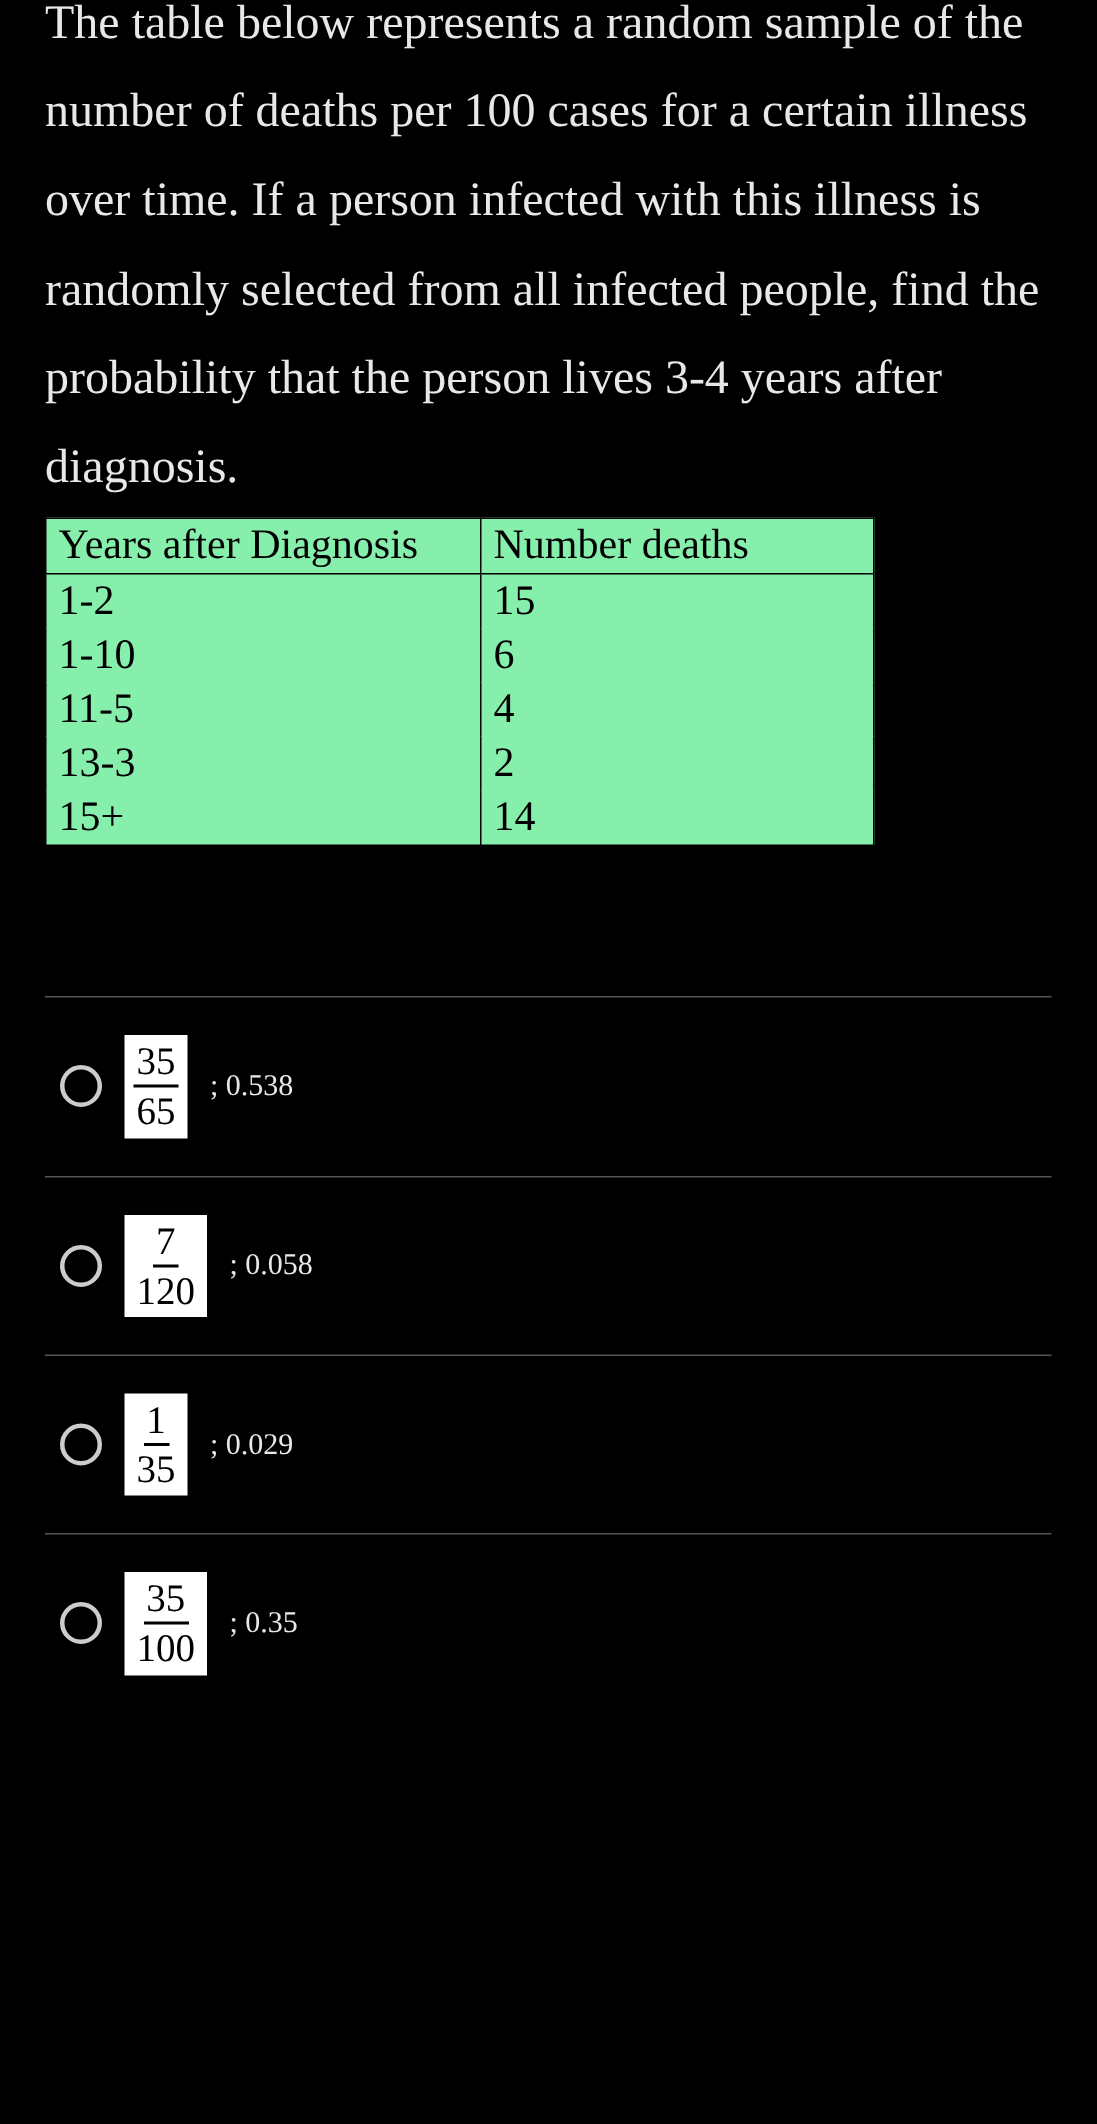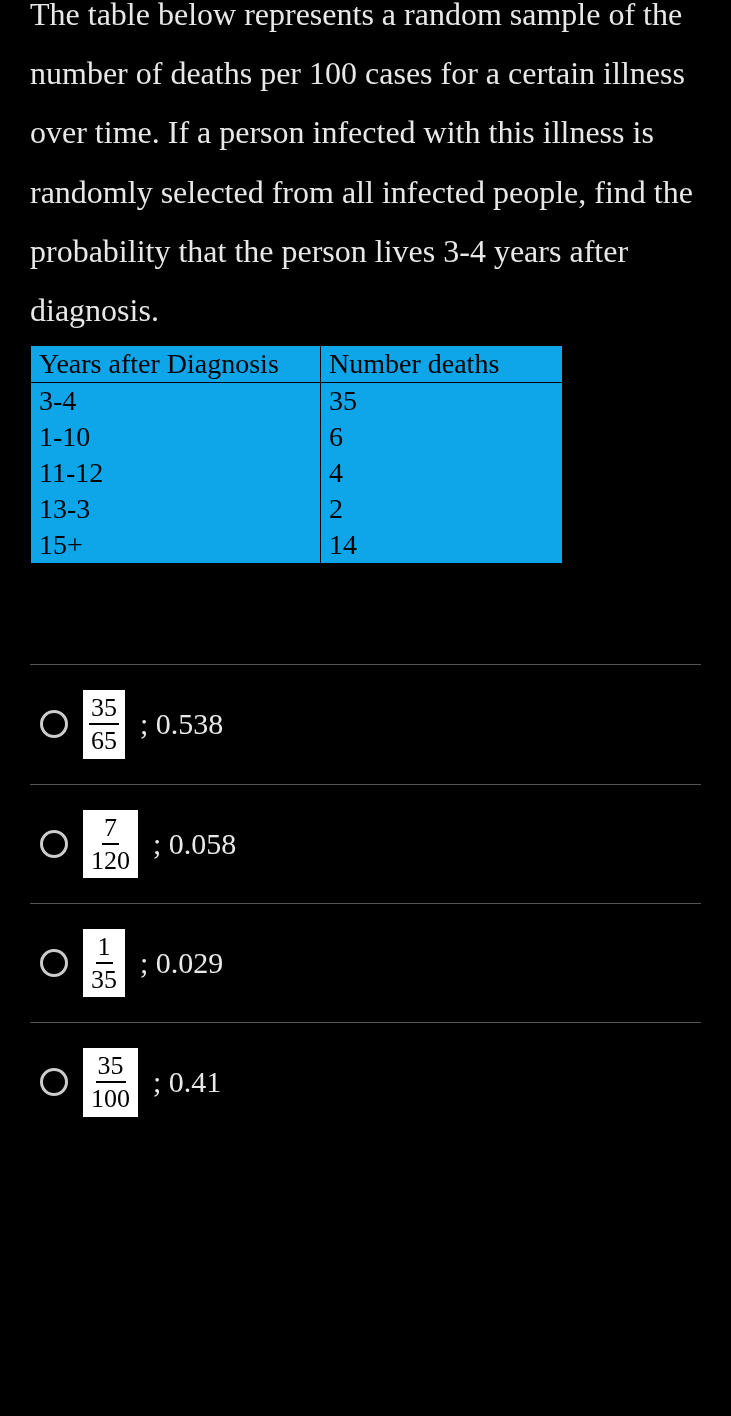--- a/index.html
+++ b/index.html
@@ -17,21 +17,21 @@
     .question-text {
       font-size: 32px;
       line-height: 1.85;
       padding: 0 30px;
       color: #e8e8e8;
       font-weight: 300;
       margin-bottom: 0;
       margin-top: -15px;
     }
     .data-table {
-      background-color: #0ea5e9;
+      background-color: #86efac;
       color: #000;
       border-collapse: collapse;
       margin-left: 30px;
       margin-top: 5px;
       margin-bottom: 100px;
     }
     .data-table th,
     .data-table td {
       border: 1px solid #000;
       padding: 2px 8px;
@@ -39,21 +39,21 @@
       font-family: 'Times New Roman', serif;
       font-size: 28px;
     }
     .data-table th {
       font-weight: 400;
     }
     .data-table .col1 {
       width: 290px;
     }
     .data-table .col2 {
-      width: 242px;
+      width: 262px;
     }
     .data-table tbody td {
       border-top: none;
       border-bottom: none;
     }
     .data-table tbody tr:last-child td {
       border-bottom: 1px solid #000;
     }
     .options {
       padding: 0 30px;
@@ -85,48 +85,48 @@
       line-height: 1.2;
     }
     .fraction .num {
       border-bottom: 2px solid #000;
       padding: 0 2px;
     }
     .fraction .den {
       padding: 0 2px;
     }
     .option-text {
-      font-size: 30px;
+      font-size: 20px;
       color: #e8e8e8;
       font-weight: 300;
     }
   </style>
 </head>
 <body>
 
 <div class="question-text">The table below represents a random sample of the number of deaths per 100 cases for a certain illness over time. If a person infected with this illness is randomly selected from all infected people, find the probability that the person lives 3-4 years after diagnosis.</div>
 
 <table class="data-table">
   <thead>
     <tr>
       <th class="col1">Years after Diagnosis</th>
       <th class="col2">Number deaths</th>
     </tr>
   </thead>
   <tbody>
     <tr>
-      <td class="col1">3-4</td>
-      <td class="col2">35</td>
+      <td class="col1">1-2</td>
+      <td class="col2">15</td>
     </tr>
     <tr>
       <td class="col1">1-10</td>
       <td class="col2">6</td>
     </tr>
     <tr>
-      <td class="col1">11-12</td>
+      <td class="col1">11-5</td>
       <td class="col2">4</td>
     </tr>
     <tr>
       <td class="col1">13-3</td>
       <td class="col2">2</td>
     </tr>
     <tr>
       <td class="col1">15+</td>
       <td class="col2">14</td>
     </tr>
@@ -160,15 +160,15 @@
     </div>
     <span class="option-text">; 0.029</span>
   </div>
 
   <div class="option">
     <div class="radio"></div>
     <div class="fraction">
       <span class="num">35</span>
       <span class="den">100</span>
     </div>
-    <span class="option-text">; 0.41</span>
+    <span class="option-text">; 0.35</span>
   </div>
 </div>
 
 </body></html>

